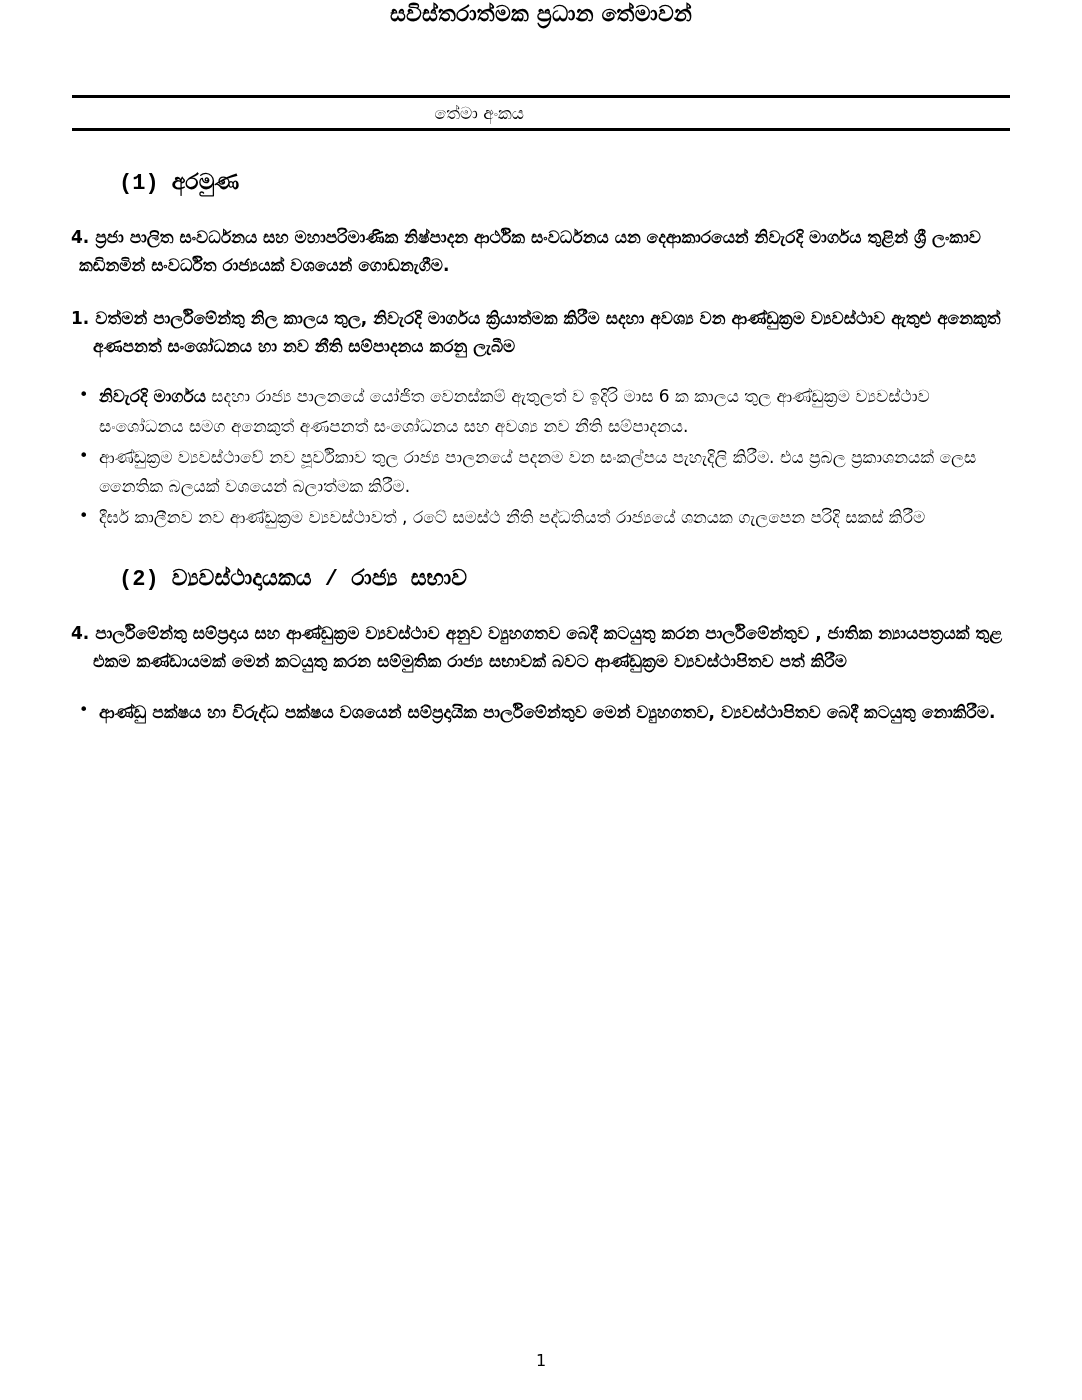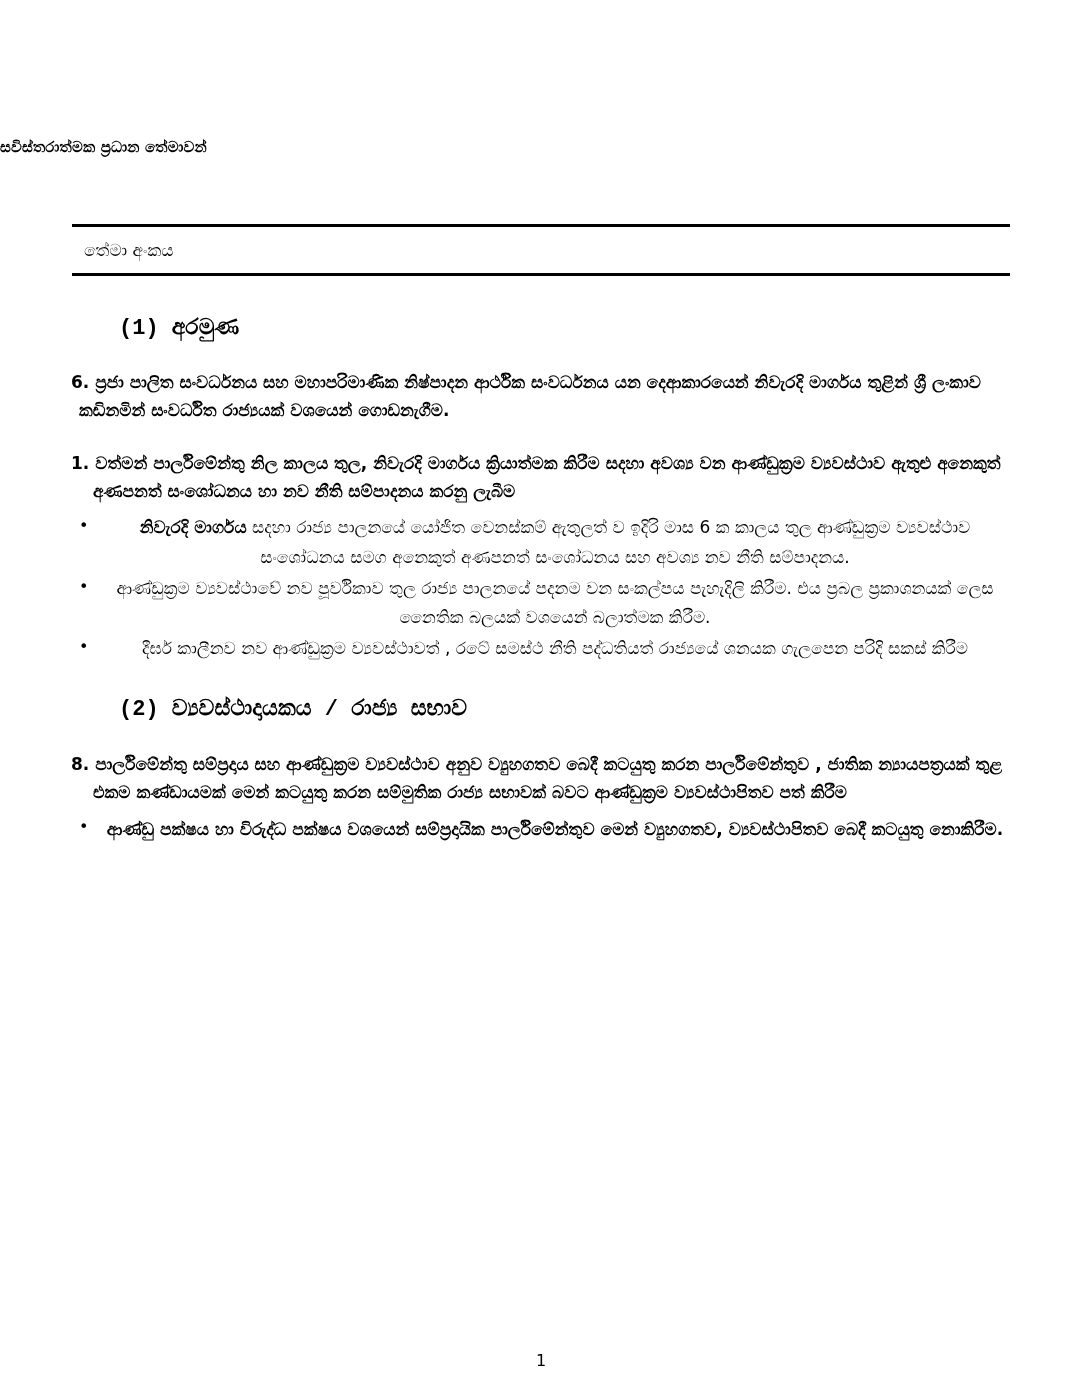--- a/index.html
+++ b/index.html
@@ -19,43 +19,44 @@
   .page {
     position: relative;
     width: 1082px;
     height: 1400px;
     box-sizing: border-box;
     padding: 0;
   }
 
   
   .doc-title {
-    font-size: 15px;
+    text-align: center;
+    font-size: 22px;
     font-weight: 700;
     letter-spacing: 0.2px;
     margin: 0;
-    padding-top: 138px;
     line-height: 1.3;
   }
 
   
   .header-table {
     margin: 0 auto;
     margin-top: 66px;
     width: 938px;
     border-top: 3px solid #000;
     border-bottom: 3px solid #000;
     box-sizing: border-box;
   }
   .header-row {
     display: flex;
     align-items: center;
-    height: 46px;
+    height: 30px;
     padding: 0 12px;
     box-sizing: border-box;
+    text-align: right;
   }
   .col-num {
     width: 440px;
     font-size: 17px;
     font-weight: 400;
   }
   .col-theme {
     flex: 1;
     font-size: 17px;
     font-weight: 400;
@@ -86,23 +87,22 @@
     padding-left: 8px;
     text-indent: -8px;
   }
   .num-para.indent-hang {
     padding-left: 22px;
     text-indent: -22px;
   }
 
   ul.bullets {
     list-style: none;
-    margin: 8px 0 0 0;
+    margin: 22px 0 0 0;
     padding: 0;
-    text-align: center;
   }
   ul.bullets > li {
     position: relative;
     font-size: 17px;
     line-height: 1.72;
     padding-left: 24px;
     margin: 0 0 2px 4px;
   }
   ul.bullets > li::before {
     content: "\2022";
@@ -138,33 +138,33 @@
   <div class="header-table">
     <div class="header-row">
       <div class="col-num">තේමා අංකය</div>
     </div>
   </div>
 
   <div class="content">
 
     <div class="section-heading">(1) අරමුණ</div>
 
-    <p class="num-para">6. ප්‍රජා පාලිත සංවර්ධනය සහ මහාපරිමාණික නිෂ්පාදන ආර්ථික සංවර්ධනය යන දෙආකාරයෙන් නිවැරදි මාර්ගය තුළින් ශ්‍රී ලංකාව කඩිනමින් සංවර්ධිත රාජ්‍යයක් වශයෙන් ගොඩනැගීම.</p>
+    <p class="num-para">4. ප්‍රජා පාලිත සංවර්ධනය සහ මහාපරිමාණික නිෂ්පාදන ආර්ථික සංවර්ධනය යන දෙආකාරයෙන් නිවැරදි මාර්ගය තුළින් ශ්‍රී ලංකාව කඩිනමින් සංවර්ධිත රාජ්‍යයක් වශයෙන් ගොඩනැගීම.</p>
 
     <p class="num-para indent-hang">1. වත්මන් පාර්ලිමේන්තු නිල කාලය තුල, නිවැරදි මාර්ගය ක්‍රියාත්මක කිරීම සදහා අවශ්‍ය වන ආණ්ඩුක්‍රම ව්‍යවස්ථාව ඇතුළු අනෙකුත් අණපනත් සංශෝධනය හා නව නීති සම්පාදනය කරනු ලැබීම</p>
 
     <ul class="bullets">
       <li><span class="bold">නිවැරදි මාර්ගය</span><span> සදහා රාජ්‍ය පාලනයේ යෝජිත වෙනස්කම් ඇතුලත් ව ඉදිරි මාස 6 ක කාලය තුල ආණ්ඩුක්‍රම ව්‍යවස්ථාව සංශෝධනය සමග අනෙකුත් අණපනත් සංශෝධනය සහ අවශ්‍ය නව නීති සම්පාදනය.</span></li>
       <li><span>ආණ්ඩුක්‍රම ව්‍යවස්ථාවේ නව පූර්විකාව තුල රාජ්‍ය පාලනයේ පදනම වන සංකල්පය පැහැදිලි කිරීම. එය ප්‍රබල ප්‍රකාශනයක් ලෙස නෛතික බලයක් වශයෙන් බලාත්මක කිරීම.</span></li>
       <li><span>දීර්ඝ කාලීනව නව ආණ්ඩුක්‍රම ව්‍යවස්ථාවත් , රටේ සමස්ථ නීති පද්ධතියත් රාජ්‍යයේ ශනයක ගැලපෙන පරිදි සකස් කිරීම</span></li>
     </ul>
 
     <div class="section-heading">(2) ව්‍යවස්ථාදායකය / රාජ්‍ය සභාව</div>
 
-    <p class="num-para indent-hang">8. පාර්ලිමේන්තු සම්ප්‍රදාය සහ ආණ්ඩුක්‍රම ව්‍යවස්ථාව අනුව ව්‍යුහගතව බෙදී කටයුතු කරන පාර්ලිමේන්තුව , ජාතික න්‍යායපත්‍රයක් තුළ එකම කණ්ඩායමක් මෙන් කටයුතු කරන සම්මුතික රාජ්‍ය සභාවක් බවට ආණ්ඩුක්‍රම ව්‍යවස්ථාපිතව පත් කිරීම</p>
+    <p class="num-para indent-hang">4. පාර්ලිමේන්තු සම්ප්‍රදාය සහ ආණ්ඩුක්‍රම ව්‍යවස්ථාව අනුව ව්‍යුහගතව බෙදී කටයුතු කරන පාර්ලිමේන්තුව , ජාතික න්‍යායපත්‍රයක් තුළ එකම කණ්ඩායමක් මෙන් කටයුතු කරන සම්මුතික රාජ්‍ය සභාවක් බවට ආණ්ඩුක්‍රම ව්‍යවස්ථාපිතව පත් කිරීම</p>
 
     <ul class="bullets spaced">
       <li><span class="bold">ආණ්ඩු පක්ෂය හා විරුද්ධ පක්ෂය වශයෙන් සම්ප්‍රදායික පාර්ලිමේන්තුව මෙන් ව්‍යුහගතව, ව්‍යවස්ථාපිතව බෙදී කටයුතු නොකිරීම.</span></li>
     </ul>
 
   </div>
 
   <div class="page-number">1</div>
 
 </div>

